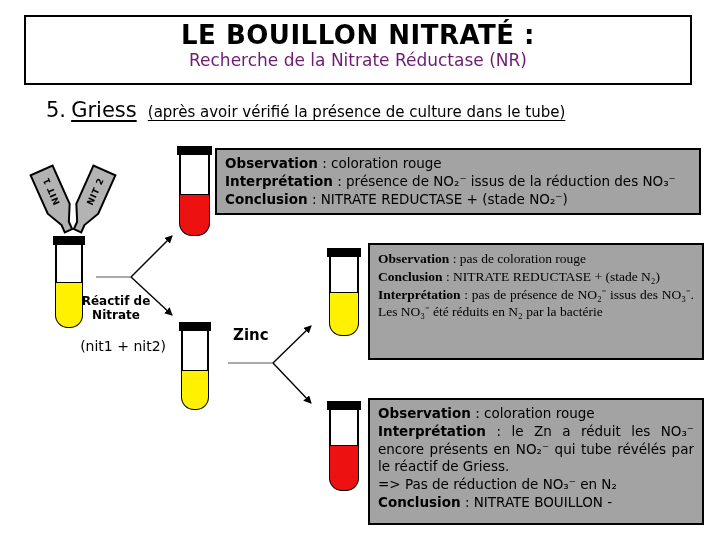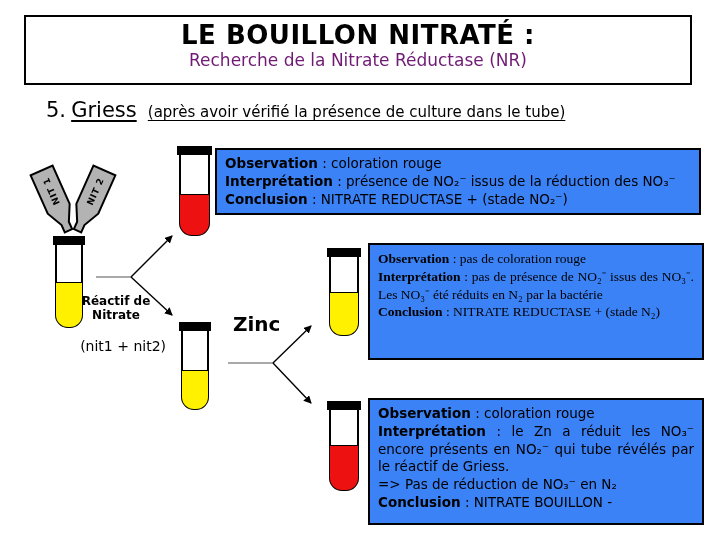--- a/index.html
+++ b/index.html
@@ -28,24 +28,24 @@
   
   .tube{position:absolute;z-index:2;border:2px solid #000;border-radius:0 0 13px 13px;background:#fff;}
   .tube .cap{position:absolute;top:-2px;left:-4px;right:-4px;height:9px;background:#000;}
   .tube .liquid{position:absolute;bottom:-1px;left:-1px;right:-1px;border-radius:0 0 12px 12px;border-top:1.5px solid #000;}
   .liq-yellow{background:#FFF100;}
   .liq-red{background:#EE1111;}
   
   .lbl{position:absolute;z-index:2;}
   .griess{left:66px;top:294px;width:100px;text-align:center;font-weight:bold;font-size:12px;line-height:1.2;}
   .nitsub{left:66px;top:338px;width:100px;text-align:right;font-size:14px;}
-  .zinc{left:233px;top:312px;font-weight:bold;font-size:20px;}
+  .zinc{left:233px;top:326px;font-weight:bold;font-size:15px;}
   
   .obox{
-    position:absolute;z-index:3;background:#3b82f6;border:2px solid #000;
+    position:absolute;z-index:3;background:#a3a3a3;border:2px solid #000;
     padding:5px 8px;font-size:13.5px;line-height:1.32;
   }
   .obox-1{left:215px;top:148px;width:466px;white-space:nowrap;overflow:hidden;}
   .obox-2{left:368px;top:243px;width:316px;height:103px;font-family:Liberation Serif, serif;}
   .obox-3{left:368px;top:398px;width:316px;height:113px;}
   .obox .jline{text-align:justify;}
   .obox b{font-weight:bold;}
 </style>
 </head>
 <body>
@@ -121,22 +121,22 @@
   <div class="lbl zinc">Zinc</div>
 
   <div class="obox obox-1">
     <div><b>Observation</b><span> : coloration rouge</span></div>
     <div><b>Interprétation</b><span> : présence de NO₂⁻ issus de la réduction des NO₃⁻</span></div>
     <div><b>Conclusion</b><span> : NITRATE REDUCTASE + (stade NO₂⁻)</span></div>
   </div>
 
   <div class="obox obox-2">
     <div class="jline"><b>Observation</b><span> : pas de coloration rouge</span></div>
+    <div class="jline"><b>Conclusion</b><span> : NITRATE REDUCTASE + (stade N₂)</span></div>
     <div class="jline"><b>Interprétation</b><span> : pas de présence de NO₂⁻ issus des NO₃⁻. Les NO₃⁻ été réduits en N₂ par la bactérie</span></div>
-    <div class="jline"><b>Conclusion</b><span> : NITRATE REDUCTASE + (stade N₂)</span></div>
   </div>
 
   <div class="obox obox-3">
     <div class="jline"><b>Observation</b><span> : coloration rouge</span></div>
     <div class="jline"><b>Interprétation</b><span> : le Zn a réduit les NO₃⁻ encore présents en NO₂⁻ qui tube révélés par le réactif de Griess.</span></div>
     <div><b></b><span>=&gt; Pas de réduction de NO₃⁻ en N₂</span></div>
     <div><b>Conclusion</b><span> : NITRATE BOUILLON -</span></div>
   </div>
 
 </div>

